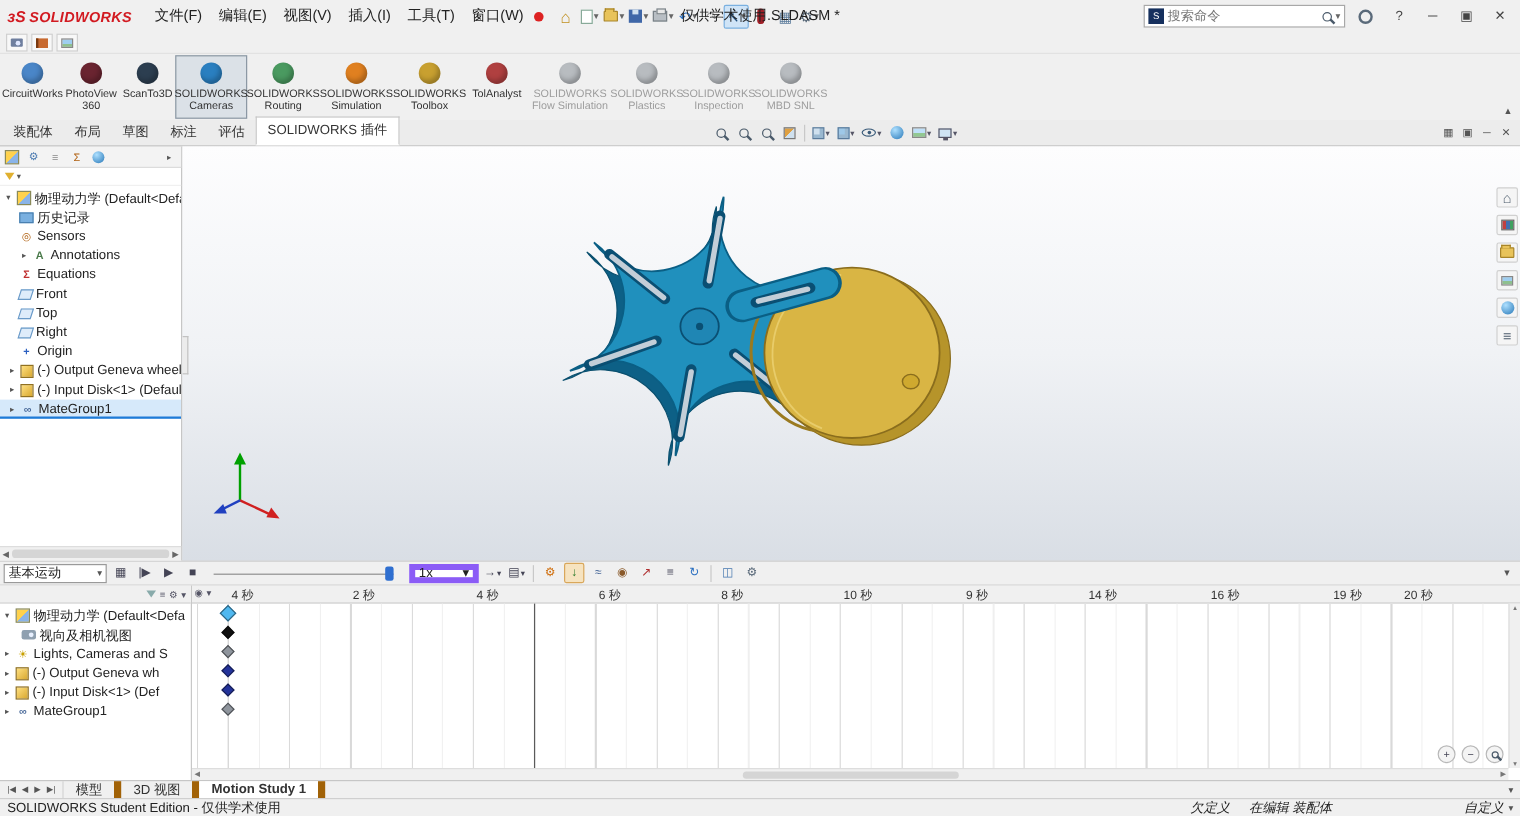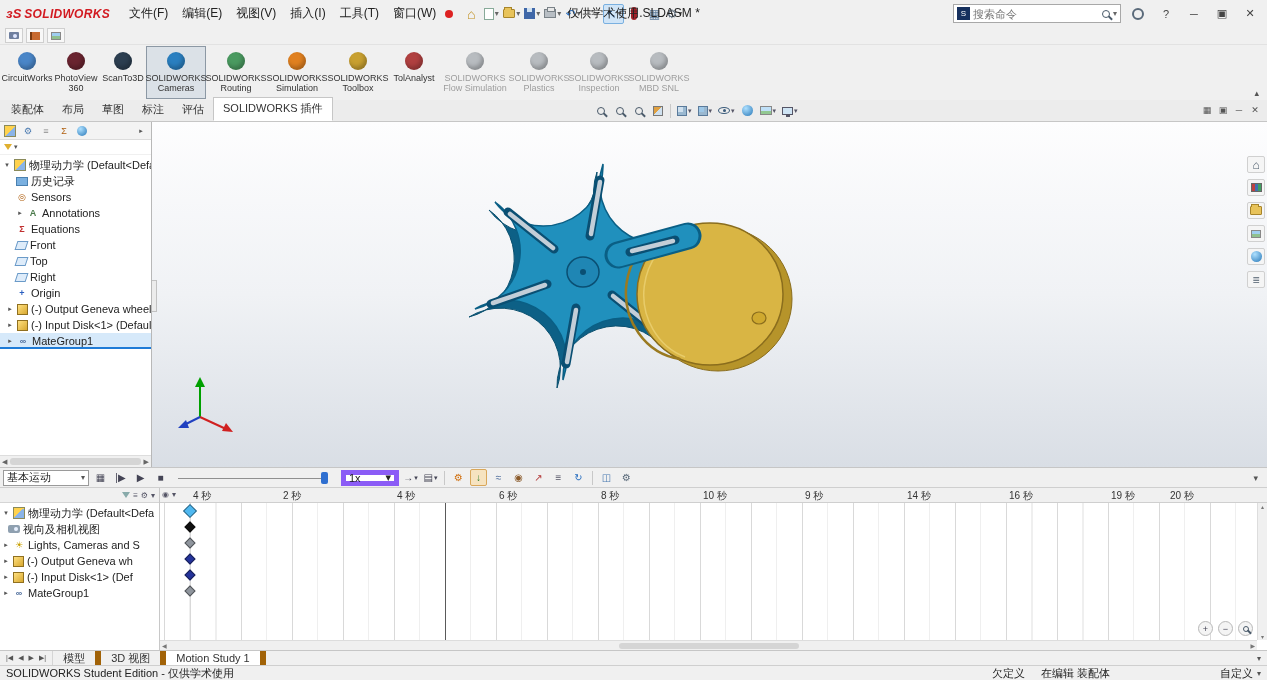--- a/index.html
+++ b/index.html
@@ -138,26 +138,26 @@
   .zoombtn { width:15px; height:15px; border-radius:50%; background:#f4f4f4; border:1px solid #b8b8b8; display:flex; align-items:center; justify-content:center; font-size:9px; color:#445; }
   .tl-hscroll { position:absolute; left:0; right:10px; bottom:0; height:10px; background:#f0f0f0; border-top:1px solid #ddd; display:flex; align-items:center; justify-content:space-between; padding:0 2px; font-size:6px; color:#777; }
   .tl-hscroll .thumb { width:180px; height:6px; background:#d5d5d5; border-radius:3px; }
   .tl-vscroll { position:absolute; right:0; top:15px; bottom:10px; width:10px; background:#f0f0f0; border-left:1px solid #ddd; display:flex; flex-direction:column; align-items:center; justify-content:space-between; font-size:6px; color:#777; }
 
   
   .doc-tabs { height:15px; background:#f0f0f0; border-top:1px solid #c6c6c6; display:flex; align-items:stretch; font-size:11px; }
   .nav-cluster { display:flex; align-items:center; gap:1px; padding:0 4px; border-right:1px solid #d5d5d5; }
   .nv { font-size:7px; color:#555; padding:0 2px; }
   .dtab { padding:0 10px; display:flex; align-items:center; border-right:6px solid #a16207; color:#333; }
-  .dtab.active { background:#fff; }
+  .dtab.active { background:#fff;font-weight:bold; }
   .doc-tabs .endcaret { margin-left:auto; font-size:8px; color:#555; padding:0 6px; display:flex; align-items:center; }
 
   
   .statusbar { height:15px; background:#f0f0f0; border-top:1px solid #cfcfcf; display:flex; align-items:center; padding:0 6px; font-size:11px; color:#222; }
-  .sb-right { margin-left:auto; display:flex; align-items:center; }
+  .sb-right { margin-left:auto; display:flex; align-items:center;font-style:italic; }
 </style>
 </head>
 <body>
 
 <div class="titlebar">
   <div class="logo">
     <span class="mark">ɜS</span>
     <span class="word">SOLIDWORKS</span>
   </div>
   <span class="menu">文件(F)</span>
@@ -555,21 +555,21 @@
       <span>≡</span>
       <span>⚙</span>
       <span>▾</span>
     </div>
     <div class="mm-rows">
       <div class="mrow">
         <span class="arr">▾</span>
         <span class="ic ic-asm"></span>
         <span class="tlabel">物理动力学 (Default&lt;Defa</span>
       </div>
-      <div class="mrow" style="padding-left:8px">
+      <div class="mrow" style="padding-left:18px">
         <span class="ic-cam"></span>
         <span class="tlabel">视向及相机视图</span>
       </div>
       <div class="mrow">
         <span class="arr">▸</span>
         <span class="ic" style="color:#c8a000">☀</span>
         <span class="tlabel">Lights, Cameras and S</span>
       </div>
       <div class="mrow">
         <span class="arr">▸</span>
@@ -589,21 +589,21 @@
     </div>
   </div>
 
   <div class="mm-right">
     <div class="tl-header">
       <span class="tl-hicons">
         <span>◉</span>
         <span>▾</span>
       </span>
       <span class="tl-label" style="left:33px">4 秒</span>
-      <span class="tl-label" style="left:123px">2 秒</span>
+      <span class="tl-label" style="left:134px">2 秒</span>
       <span class="tl-label" style="left:237px">4 秒</span>
       <span class="tl-label" style="left:339px">6 秒</span>
       <span class="tl-label" style="left:441px">8 秒</span>
       <span class="tl-label" style="left:543px">10 秒</span>
       <span class="tl-label" style="left:645px">9 秒</span>
       <span class="tl-label" style="left:747px">14 秒</span>
       <span class="tl-label" style="left:849px">16 秒</span>
       <span class="tl-label" style="left:951px">19 秒</span>
       <span class="tl-label" style="left:1010px">20 秒</span>
     </div>

